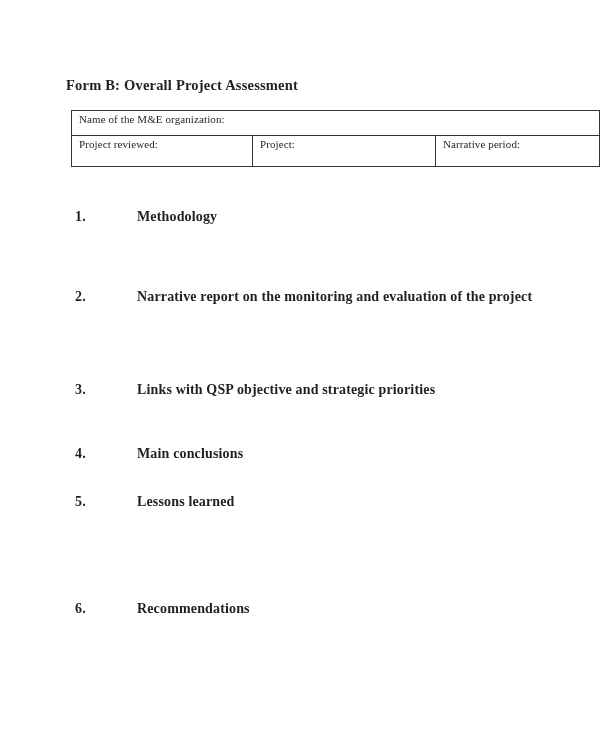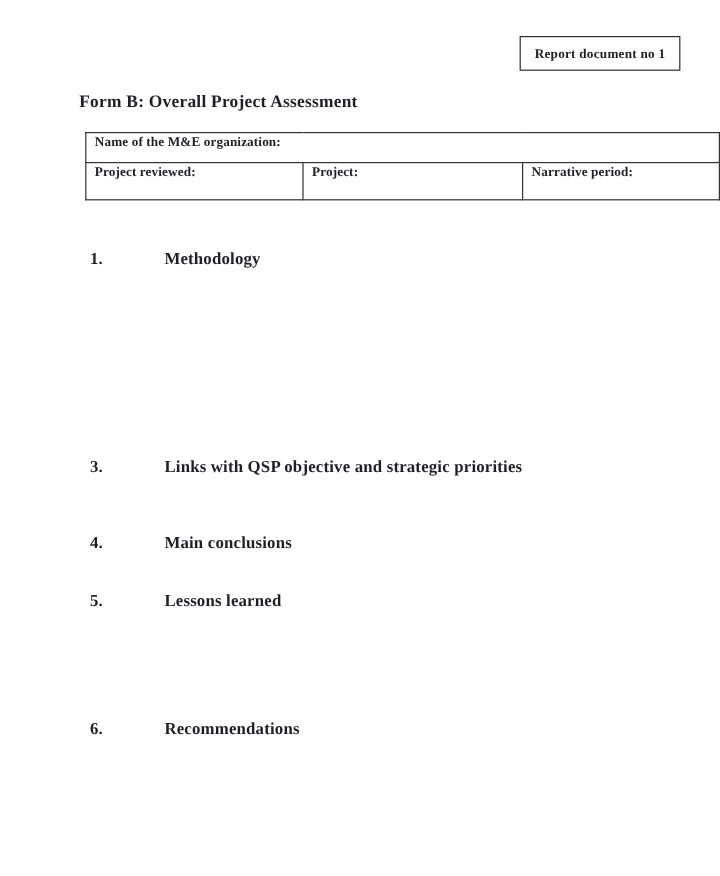--- a/index.html
+++ b/index.html
@@ -45,21 +45,21 @@
     top: 110px;
     width: 528px;
     border-collapse: collapse;
     table-layout: fixed;
   }
   table.org-table td {
     border: 1.6px solid #333333;
     vertical-align: top;
     padding: 2px 4px 2px 7px;
     font-size: 11px;
-    font-weight: bold;
+    font-weight: normal;
     letter-spacing: 0.1px;
   }
   td.cell-org   { height: 20px; }
   td.cell-row2  { height: 26px; }
   col.c1 { width: 181px; }
   col.c2 { width: 183px; }
   col.c3 { width: 164px; }
   .item {
     position: absolute;
     left: 75px;
@@ -71,23 +71,20 @@
   .item .num {
     display: inline-block;
     width: 62px;
   }
 </style>
 </head>
 <body>
 
 <div class="page">
 
-  <div class="report-box">
-    <span>Report document no 1</span>
-  </div>
 
   <div class="page-title">Form B: Overall Project Assessment</div>
 
   <table class="org-table">
     <colgroup>
         <col class="c1">
         <col class="c2">
         <col class="c3">
       </colgroup>
     <tbody>
@@ -98,20 +95,23 @@
       <td class="cell-row2">Project reviewed:</td>
       <td class="cell-row2">Project:</td>
       <td class="cell-row2">Narrative period:</td>
     </tr>
   </tbody>
     </table>
 
   <div class="item" style="top:209px">
     <span class="num">1.</span><span>Methodology</span>
   </div>
+  <div class="item" style="top:289px">
+    <span class="num">2.</span><span>Narrative report on the monitoring and evaluation of the project</span>
+  </div>
   <div class="item" style="top:382px">
     <span class="num">3.</span><span>Links with QSP objective and strategic priorities</span>
   </div>
   <div class="item" style="top:446px">
     <span class="num">4.</span><span>Main conclusions</span>
   </div>
   <div class="item" style="top:494px">
     <span class="num">5.</span><span>Lessons learned</span>
   </div>
   <div class="item" style="top:601px">

